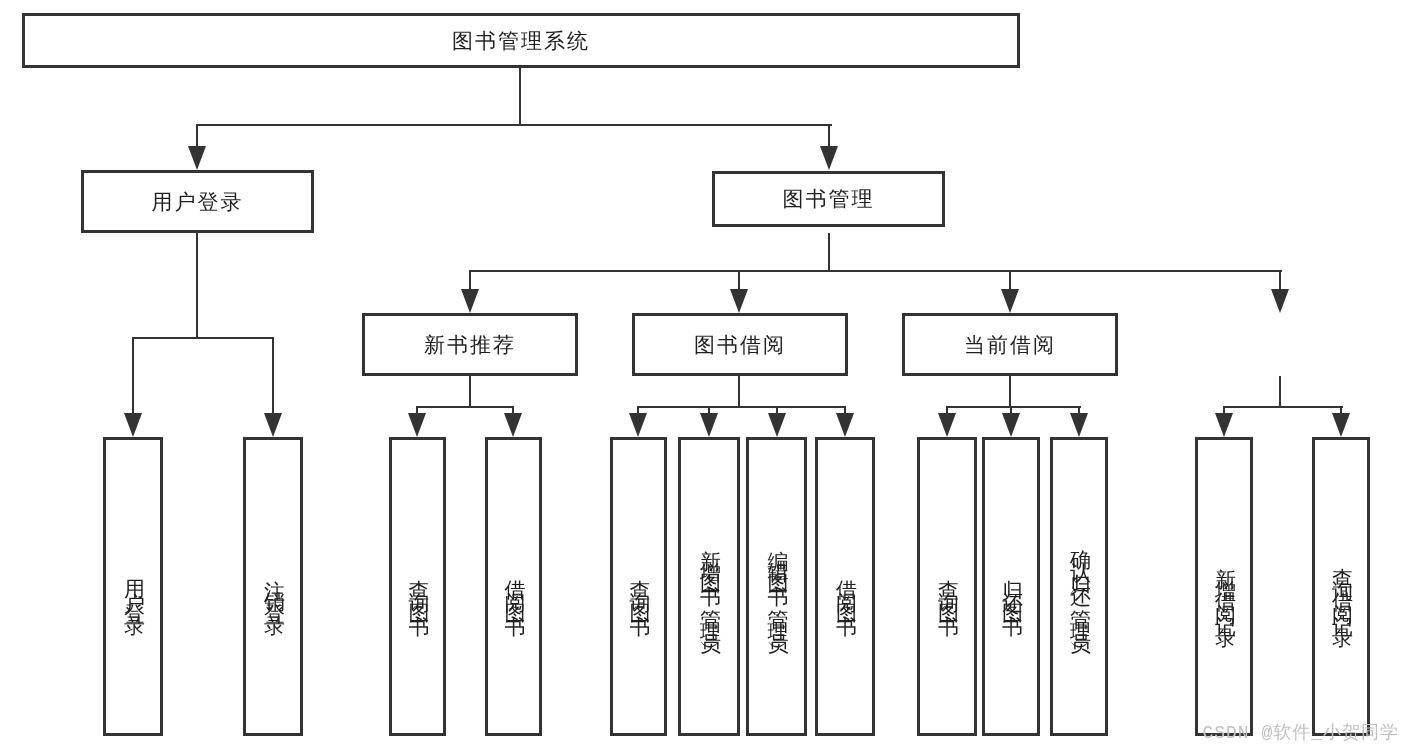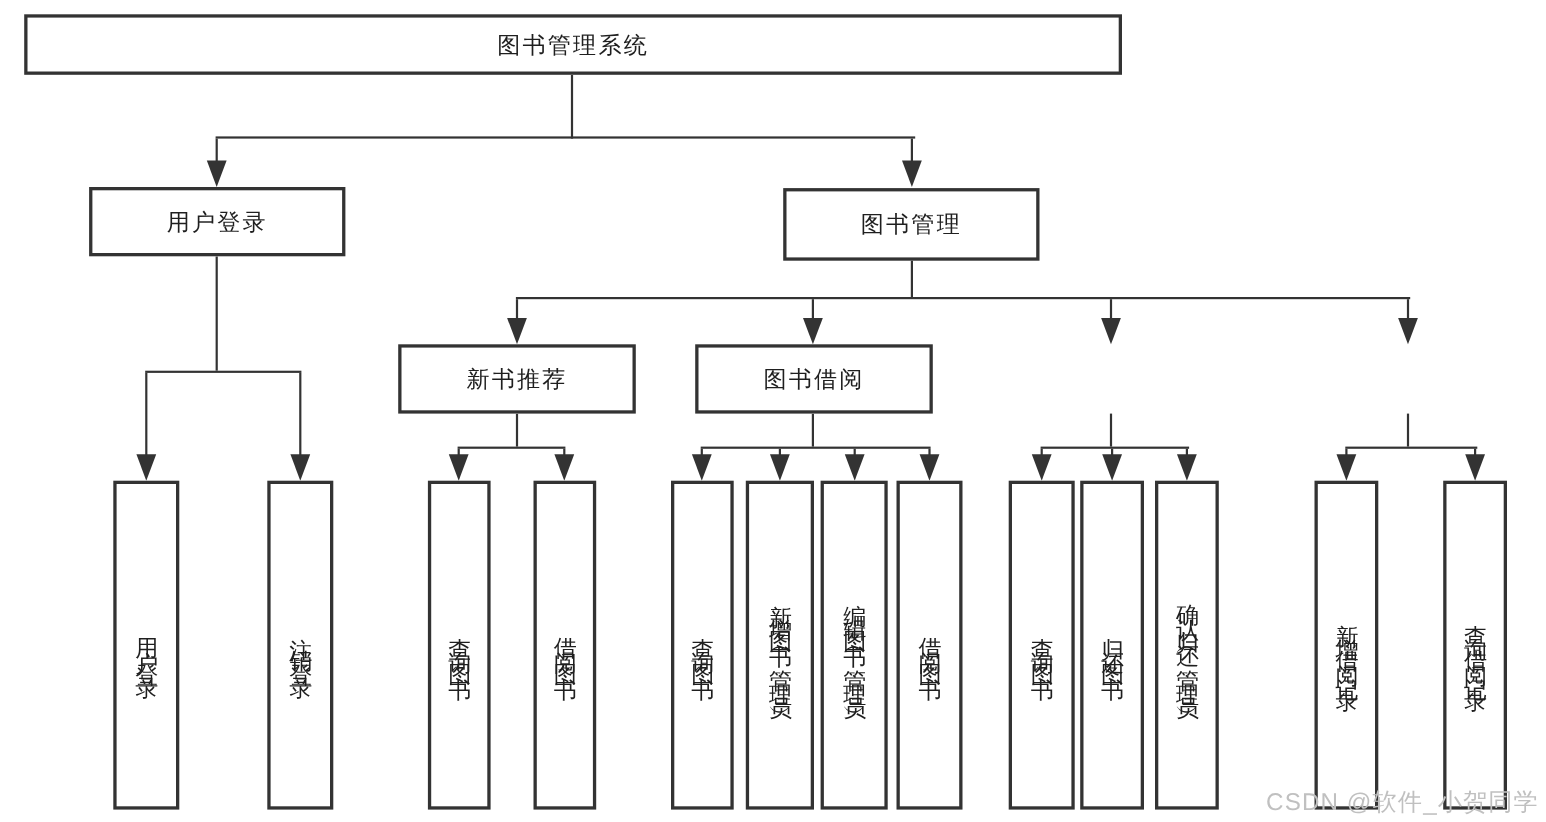--- a/index.html
+++ b/index.html
@@ -1,26 +1,26 @@
 <!DOCTYPE html>
 <html><head>
 <meta charset="utf-8">
 <style>
   html,body{margin:0;padding:0;background:#fff;}
   .canvas{position:relative;width:1405px;height:747px;background:#fff;overflow:hidden;
-          font-family:Liberation Sans, sans-serif;color:#1f1f1f;}
+          font-family:Liberation Mono, monospace;color:#1f1f1f;}
   .box{position:absolute;border:3px solid #333;background:#fff;box-sizing:border-box;
        display:flex;align-items:center;justify-content:center;font-size:21px;z-index:2;}
   .hlabel{white-space:nowrap;letter-spacing:2px;}
   .leaf{border-width:3px;}
   .vtext{writing-mode:vertical-rl;text-orientation:mixed;letter-spacing:12px;line-height:1;}
   .line{position:absolute;background:#333;z-index:1;}
   .arrow{position:absolute;width:0;height:0;z-index:1;
          border-left:9px solid transparent;border-right:9px solid transparent;border-top:24px solid #333;}
-  .watermark{position:absolute;right:6px;bottom:3px;font-size:22px;color:#c0c0c0;
+  .watermark{position:absolute;right:6px;bottom:3px;font-size:18px;color:#c0c0c0;
              letter-spacing:1px;z-index:6;white-space:nowrap;}
 </style>
 </head>
 <body>
 
 <div class="canvas">
 
   <div class="box" style="left:22px;top:13px;width:998px;height:55px;">
     <span class="hlabel">图书管理系统</span>
   </div>
@@ -28,21 +28,21 @@
   <i class="line" style="left:519px;top:68px;width:2px;height:58px;"></i>
   <i class="line" style="left:196px;top:124px;width:636px;height:2px;"></i>
   <i class="line" style="left:196px;top:126px;width:2px;height:22px;"></i>
   <i class="line" style="left:828px;top:126px;width:2px;height:22px;"></i>
   <i class="arrow" style="left:188px;top:146px;"></i>
   <i class="arrow" style="left:820px;top:146px;"></i>
 
   <div class="box" style="left:81px;top:170px;width:233px;height:63px;">
     <span class="hlabel">用户登录</span>
   </div>
-  <div class="box" style="left:712px;top:171px;width:233px;height:66px;">
+  <div class="box" style="left:712px;top:171px;width:233px;height:56px;">
     <span class="hlabel">图书管理</span>
   </div>
 
   <i class="line" style="left:196px;top:233px;width:2px;height:104px;"></i>
   <i class="line" style="left:132px;top:337px;width:142px;height:2px;"></i>
   <i class="line" style="left:132px;top:339px;width:2px;height:75px;"></i>
   <i class="line" style="left:272px;top:339px;width:2px;height:75px;"></i>
   <i class="arrow" style="left:124px;top:413px;"></i>
   <i class="arrow" style="left:264px;top:413px;"></i>
 
@@ -55,20 +55,23 @@
   <i class="arrow" style="left:461px;top:289px;"></i>
   <i class="arrow" style="left:730px;top:289px;"></i>
   <i class="arrow" style="left:1001px;top:289px;"></i>
   <i class="arrow" style="left:1271px;top:289px;"></i>
 
   <div class="box" style="left:632px;top:313px;width:216px;height:63px;">
     <span class="hlabel">图书借阅</span>
   </div>
   <div class="box" style="left:362px;top:313px;width:216px;height:63px;">
     <span class="hlabel">新书推荐</span>
+  </div>
+  <div class="box" style="left:902px;top:313px;width:216px;height:63px;">
+    <span class="hlabel">当前借阅</span>
   </div>
 
   <i class="line" style="left:469px;top:376px;width:2px;height:30px;"></i>
   <i class="line" style="left:416px;top:406px;width:98px;height:2px;"></i>
   <i class="line" style="left:416px;top:408px;width:2px;height:6px;"></i>
   <i class="line" style="left:512px;top:408px;width:2px;height:6px;"></i>
   <i class="arrow" style="left:408px;top:413px;"></i>
   <i class="arrow" style="left:504px;top:413px;"></i>
 
   <i class="line" style="left:738px;top:376px;width:2px;height:30px;"></i>

